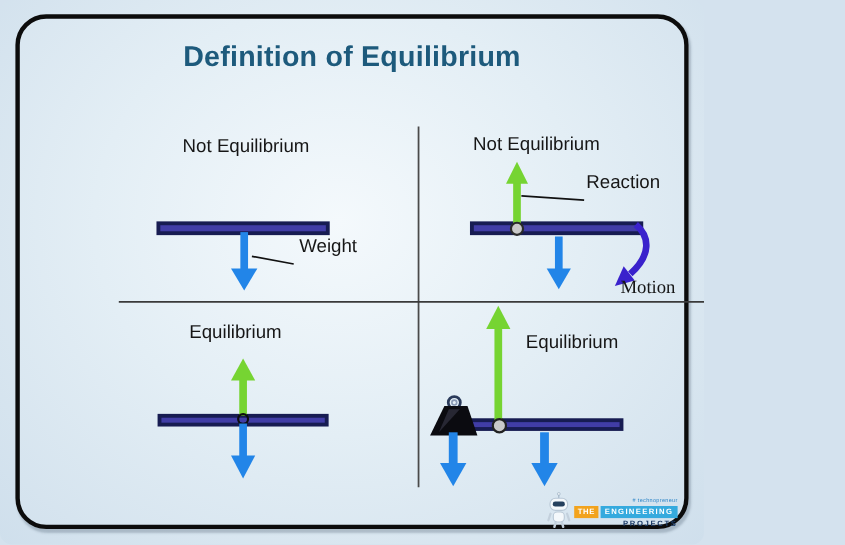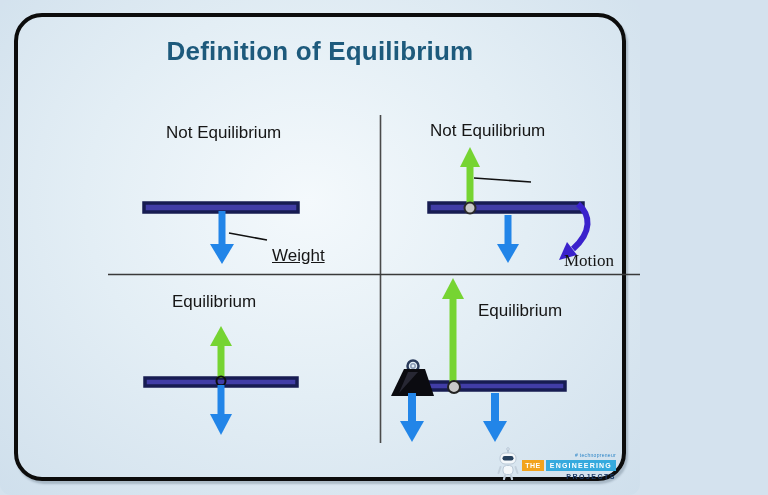--- a/index.html
+++ b/index.html
@@ -123,22 +123,23 @@
       </g>
       <g>
         <line x1="495" y1="393" x2="495" y2="423" stroke="#2285e8" stroke-width="8"></line>
         <polygon points="483,421 507,421 495,442" fill="#2285e8"></polygon>
       </g>
     </g>
   </svg>
 
   <div class="lbl" style="left:166px;top:121px;">Not Equilibrium</div>
   <div class="lbl" style="left:430px;top:119px;">Not Equilibrium</div>
-  <div class="lbl" style="left:272px;top:244px;text-decoration:underline;">Weight</div>
+  <div class="lbl" style="left:272px;top:212px;">Weight</div>
   <div class="lbl" style="left:533px;top:152px;line-height:28px;">
+    <span class="line">Reaction</span>
   </div>
   <div class="lbl" style="left:564px;top:249px;font-family:Liberation Serif, serif;">Motion</div>
   <div class="lbl" style="left:172px;top:290px;">Equilibrium</div>
   <div class="lbl" style="left:478px;top:299px;">Equilibrium</div>
 
   <div class="logo">
     <svg width="22" height="34" viewBox="0 0 22 34">
       <circle cx="11" cy="3" r="1.3" fill="#e8eef4" stroke="#9fb2c4" stroke-width=".6"></circle>
       <line x1="11" y1="4" x2="11" y2="7" stroke="#9fb2c4" stroke-width="1"></line>
       <rect x="3" y="7" width="16" height="11" rx="5" fill="#f4f8fb" stroke="#b9c8d6" stroke-width="1"></rect>

